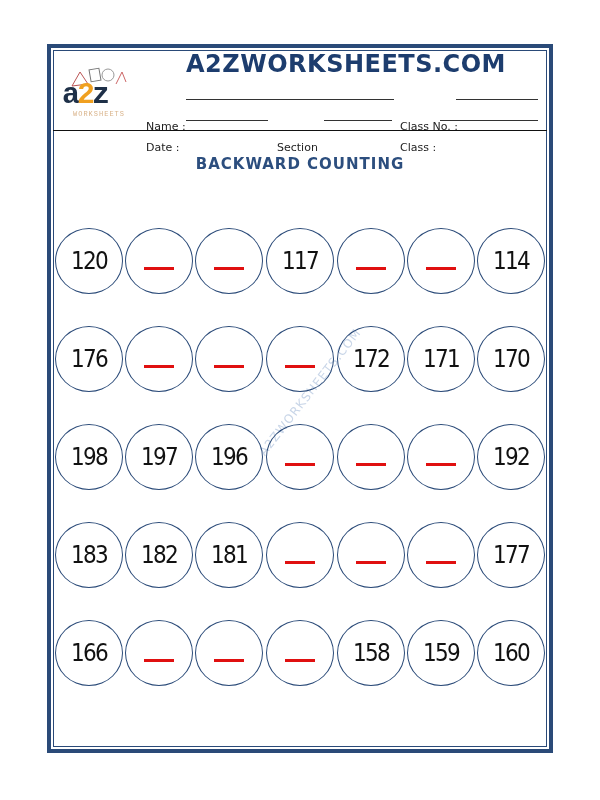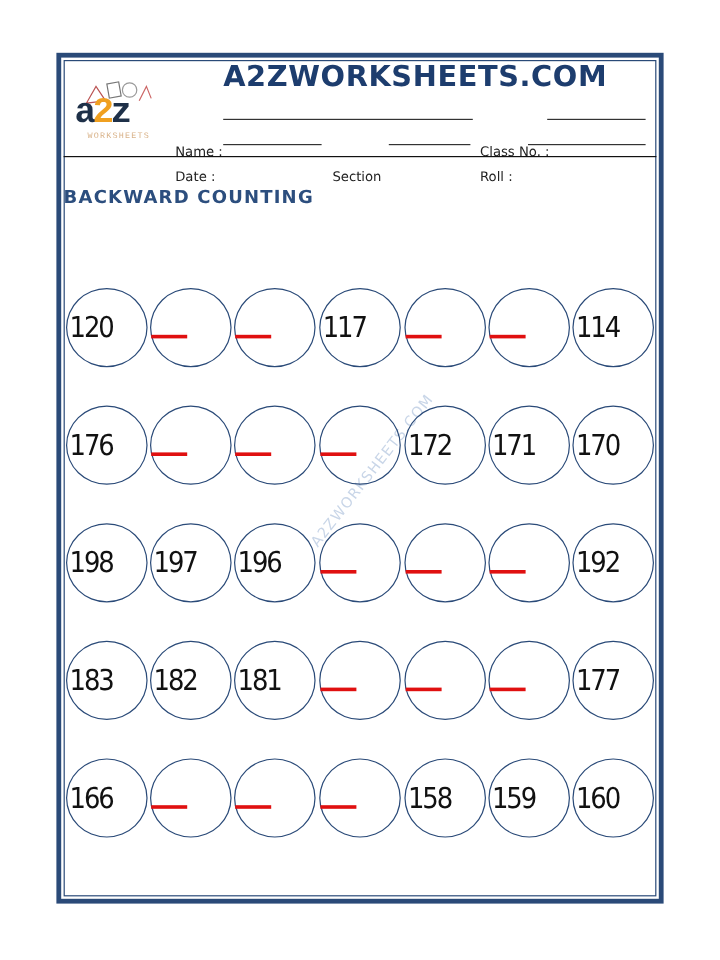--- a/index.html
+++ b/index.html
@@ -41,36 +41,36 @@
       position: absolute; left: 146px; font-family: "DejaVu Sans", sans-serif; font-size: 11px; color: #222;
       white-space: nowrap;
     }
     .field-row.r1 { top: 88px; }
     .field-row.r2 { top: 109px; }
     .field-label { position: absolute; margin-top: 32px; }
     .blank {
       position: absolute; border-bottom: 1px solid #333; height: 11px;
     }
     .ws-title {
-      position: absolute; left: 53px; top: 155px; width: 494px; 
+      position: absolute; left: 53px; top: 155px; width: 494px; text-align: center;
       font-family: "DejaVu Sans", sans-serif; font-weight: bold; font-size: 15px; color: #2c4e7e;
       letter-spacing: 1px;
     }
     .watermark {
       position: absolute; left: 200px; top: 385px; width: 220px; text-align: center;
       transform: rotate(-52deg); transform-origin: center;
       font-family: "DejaVu Sans", sans-serif; font-size: 12px; color: #c9d6e8; letter-spacing: 1px;
       pointer-events: none;
     }
     .grid { position: absolute; left: 55px; top: 224px; width: 490px; }
     .row { position: relative; height: 98px; }
     .cell {
-      position: absolute; top: 16px; width: 68px; height: 66px; border: 1.5px solid #2a4a78;
+      position: absolute; top: 4px; width: 68px; height: 66px; border: 1.5px solid #2a4a78;
       border-radius: 50%; box-sizing: border-box; background: transparent;
-      display: flex; align-items: center; justify-content: flex-start;
+      display: flex; align-items: center; justify-content: center;
     }
     .num {
       font-family: "DejaVu Sans", sans-serif; font-size: 24px; color: #111; letter-spacing: -2px;
       font-weight: normal; transform: scaleX(0.9);
     }
     .blank-slot {
       width: 30px; height: 0; border-top: 3px solid #e01010; margin-top: 14px;
     }
   </style>
 </head>
@@ -99,21 +99,21 @@
   <span class="blank" style="left:40px; width:208px; top:0"></span>
   <span class="field-label" style="left:254px">Class No. :</span>
   <span class="blank" style="left:310px; width:82px; top:0"></span>
 </div>
 
 <div class="field-row r2">
   <span class="field-label" style="left:0">Date :</span>
   <span class="blank" style="left:40px; width:82px; top:0"></span>
   <span class="field-label" style="left:131px">Section</span>
   <span class="blank" style="left:178px; width:68px; top:0"></span>
-  <span class="field-label" style="left:254px">Roll :</span>
+  <span class="field-label" style="left:254px">Class :</span>
   <span class="blank" style="left:294px; width:98px; top:0"></span>
 </div>
 
 <div class="header-divider"></div>
 
 <div class="ws-title">BACKWARD COUNTING</div>
 
 <div class="watermark">A2ZWORKSHEETS.COM</div>
 
 <div class="grid" id="grid">

